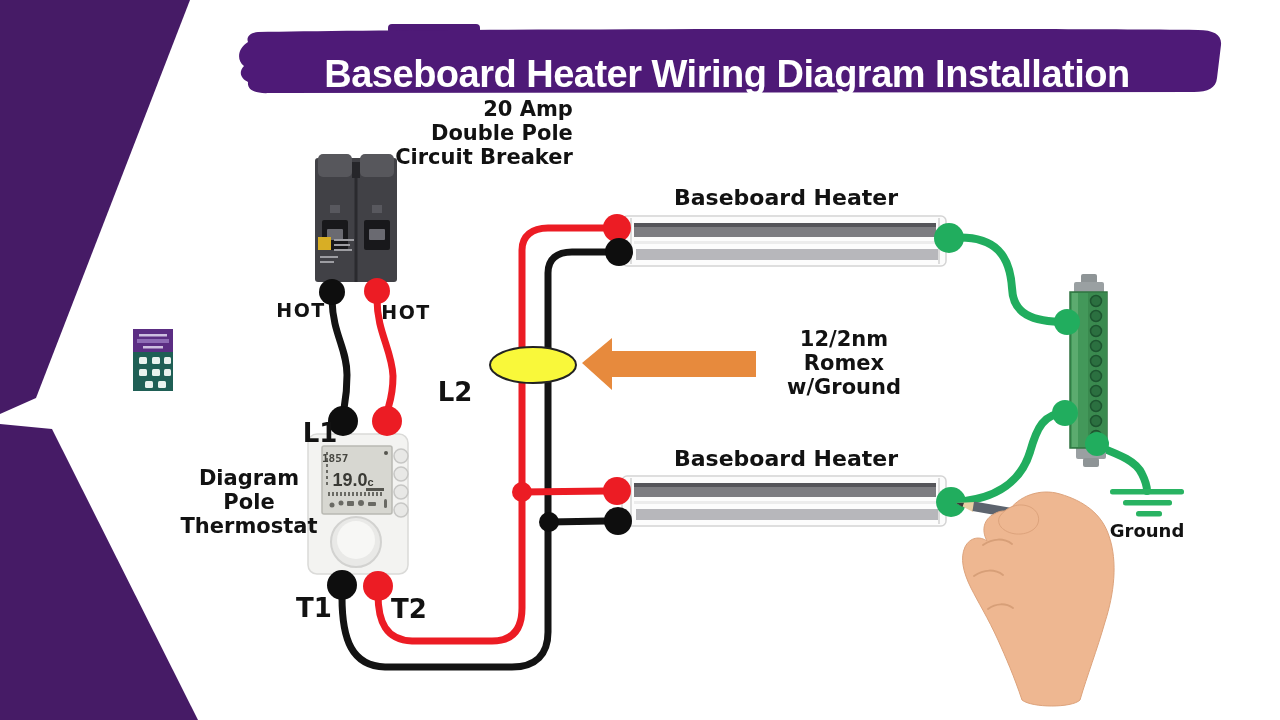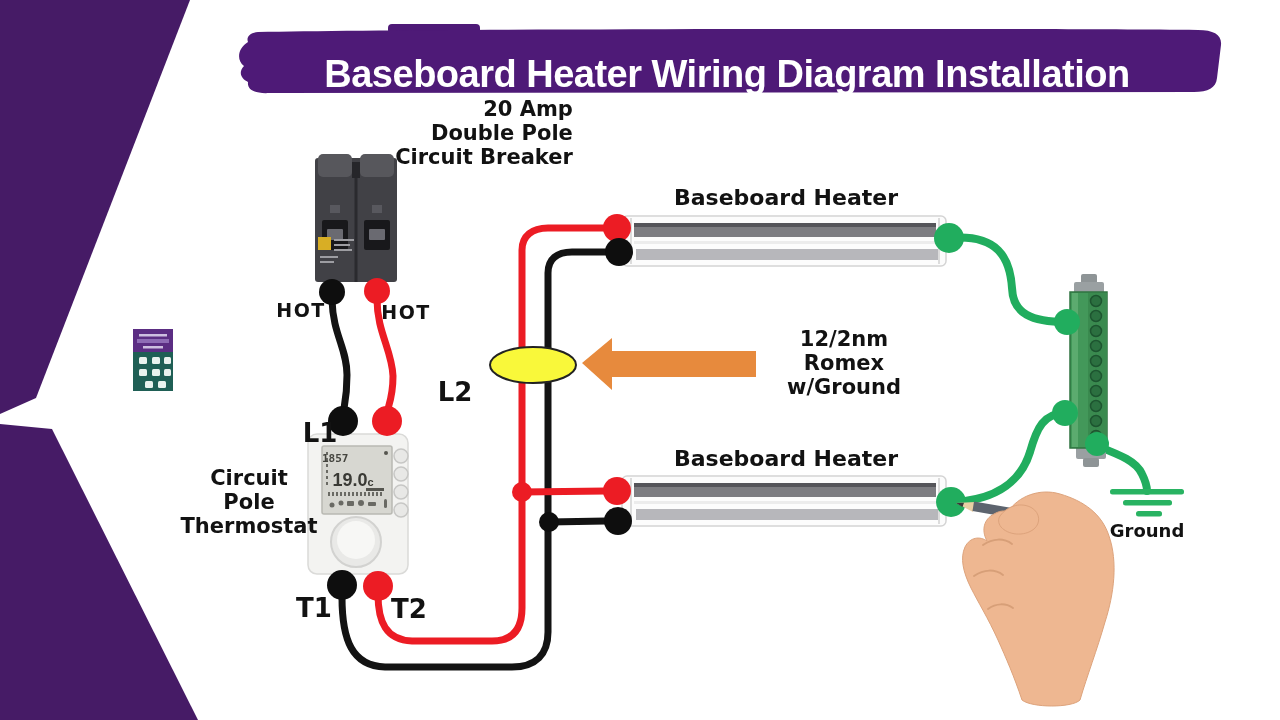--- a/index.html
+++ b/index.html
@@ -246,21 +246,21 @@
 <div class="lbl lbl-block" style="left:484px;top:133px;text-align:right;">20 Amp
 Double Pole
 Circuit Breaker</div>
 <div class="lbl lbl-hot" style="left:301px;top:311px;">HOT</div>
 <div class="lbl lbl-hot" style="left:406px;top:313px;">HOT</div>
 
 <div class="lbl lbl-term" style="left:320px;top:394px;margin-top:40px;">L1</div>
 <div class="lbl lbl-term" style="left:413px;top:393px;margin-left:42px;">L2</div>
 <div class="lbl lbl-term" style="left:314px;top:609px;">T1</div>
 <div class="lbl lbl-term" style="left:409px;top:610px;">T2</div>
-<div class="lbl lbl-block" style="left:249px;top:502px;">Circuit
+<div class="lbl lbl-block" style="left:249px;top:502px;">Diagram
 Pole
 Thermostat</div>
 
 <div class="lcd-time">1857</div>
 <div class="lcd-temp"><span>19.0</span><span class="unit">c</span></div>
 
 <div class="lbl lbl-heater" style="left:786px;top:198px;">Baseboard Heater</div>
 <div class="lbl lbl-heater" style="left:786px;top:459px;">Baseboard Heater</div>
 
 <div class="lbl lbl-block" style="left:844px;top:363px;">12/2nm

